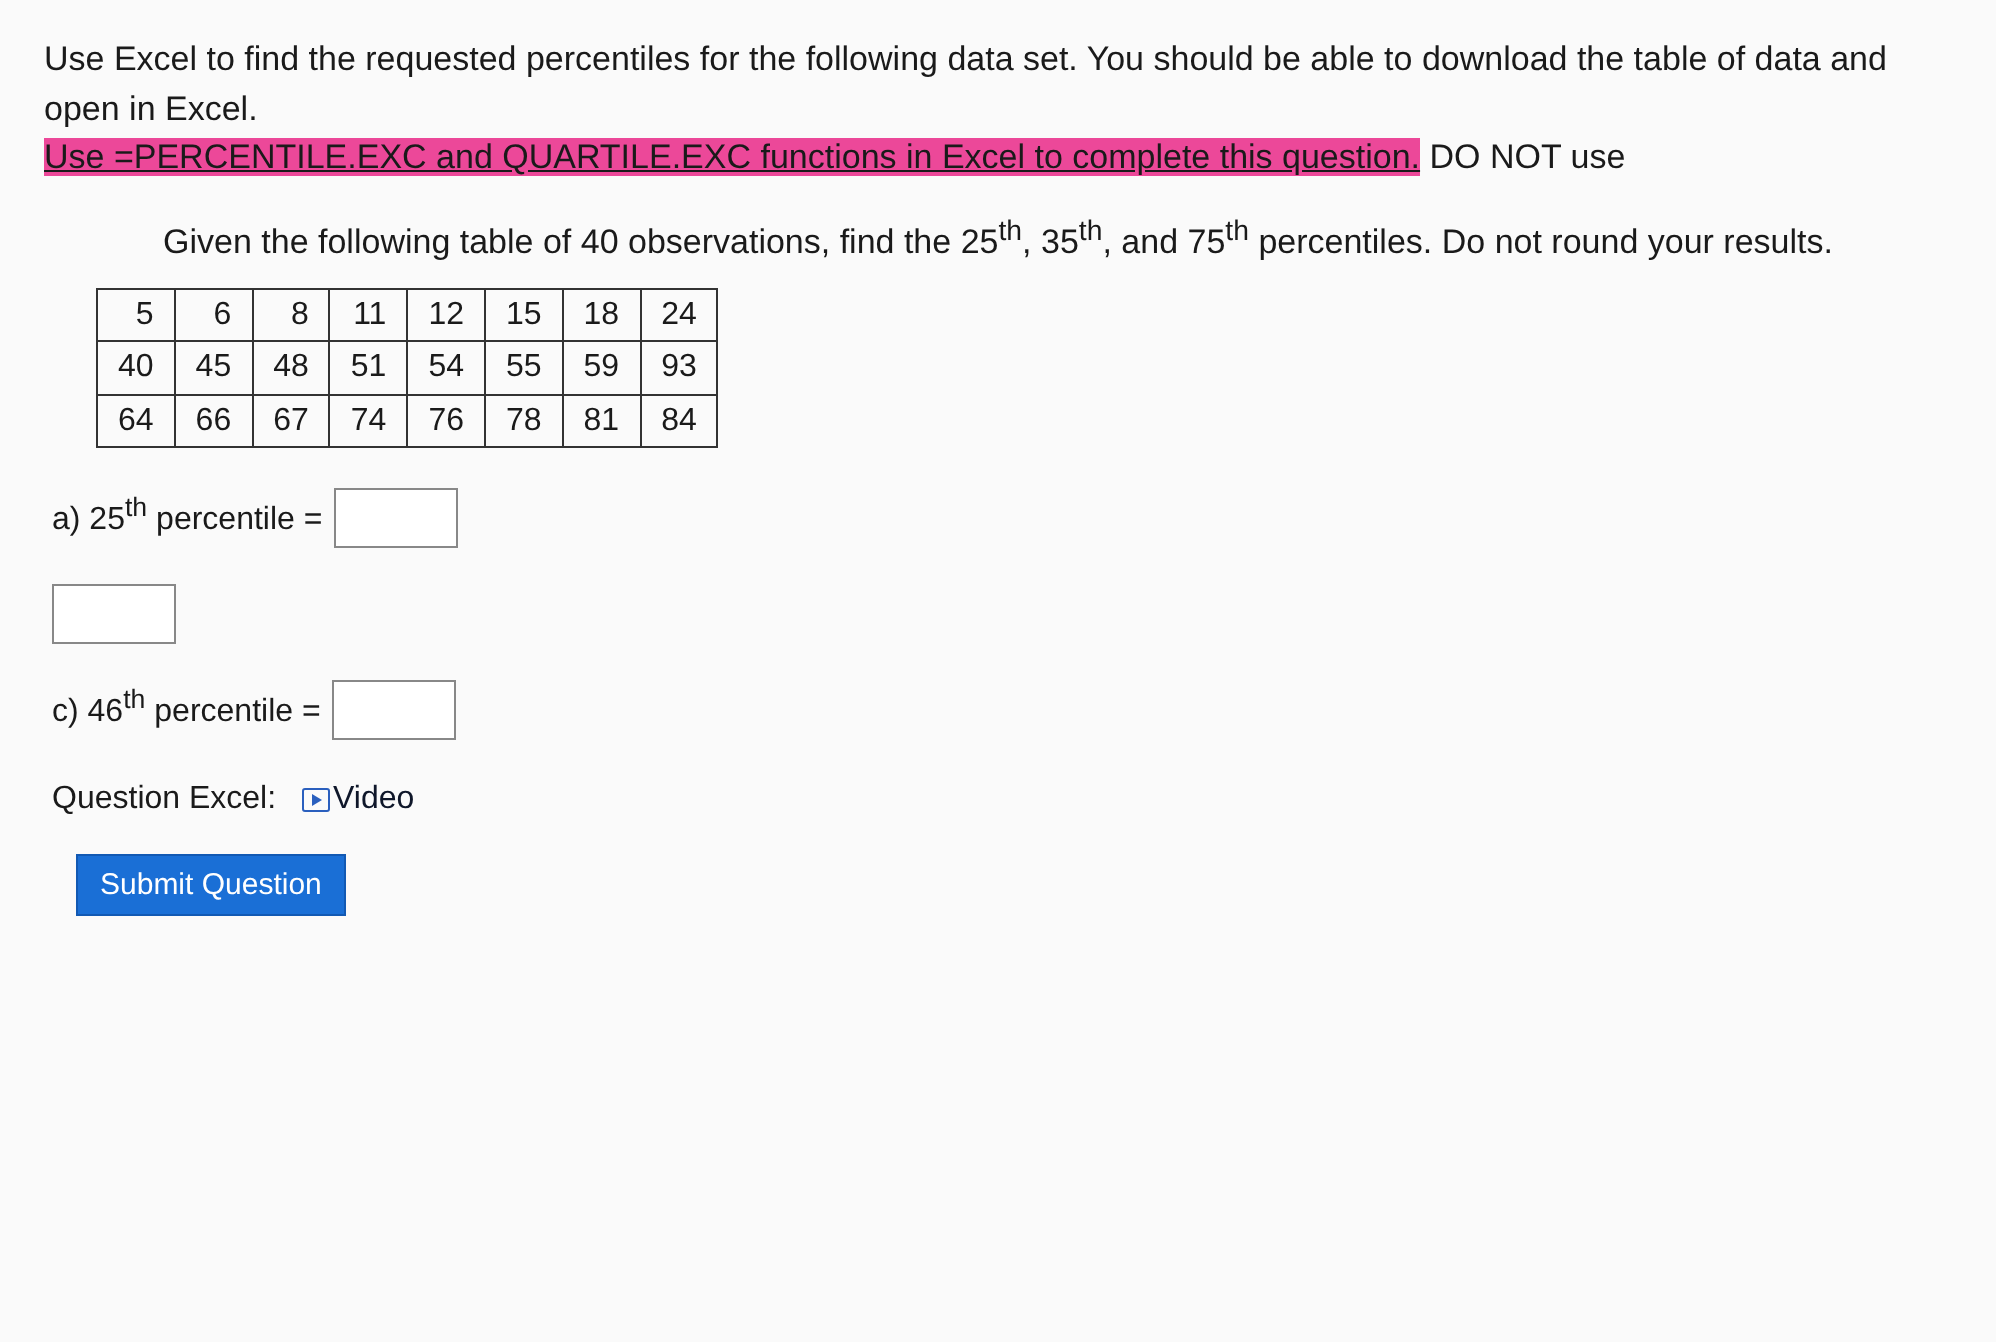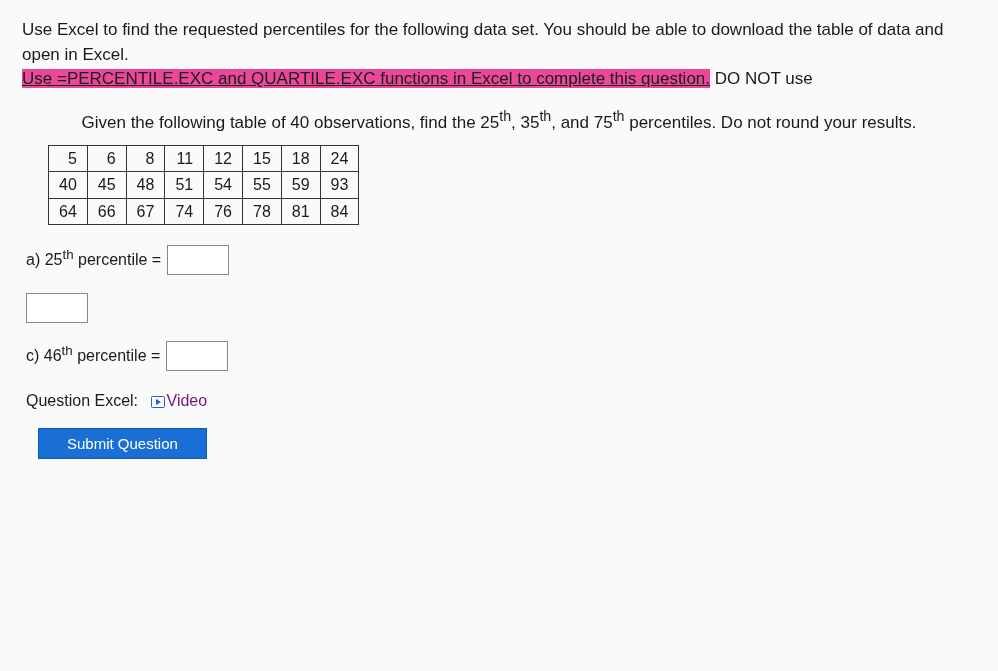--- a/index.html
+++ b/index.html
@@ -46,32 +46,32 @@
     background: #fff;
     padding: 2px 4px;
     font-size: 15px;
   }
 
   .help-row {
     margin: 14px 0 16px 4px;
     font-size: 16px;
   }
   .video-link {
-    color: #701a75;
+    color: #0f172a;
     cursor: pointer;
     margin-left: 8px;
   }
   .video-link svg { vertical-align: -2px; margin-right: 2px; }
 
   .submit-btn {
     display: inline-block;
     background: #1a6fd6;
     color: #fff;
     border: 1px solid #1259b3;
-    padding: 6px 28px;
+    padding: 6px 11px;
     font-size: 15px;
     cursor: pointer;
     margin-left: 16px;
   }
 </style>
 </head>
 <body>
 
 
 

